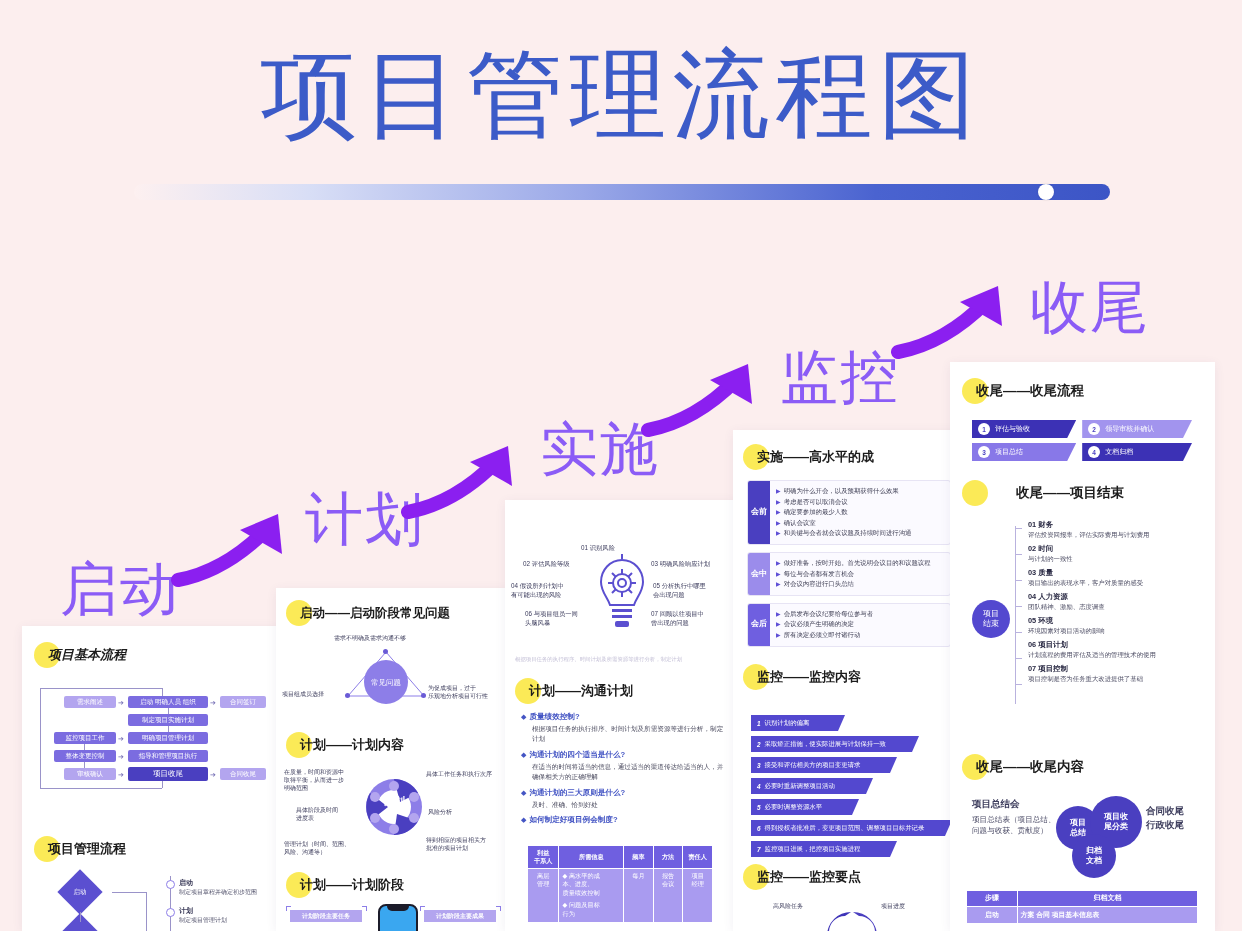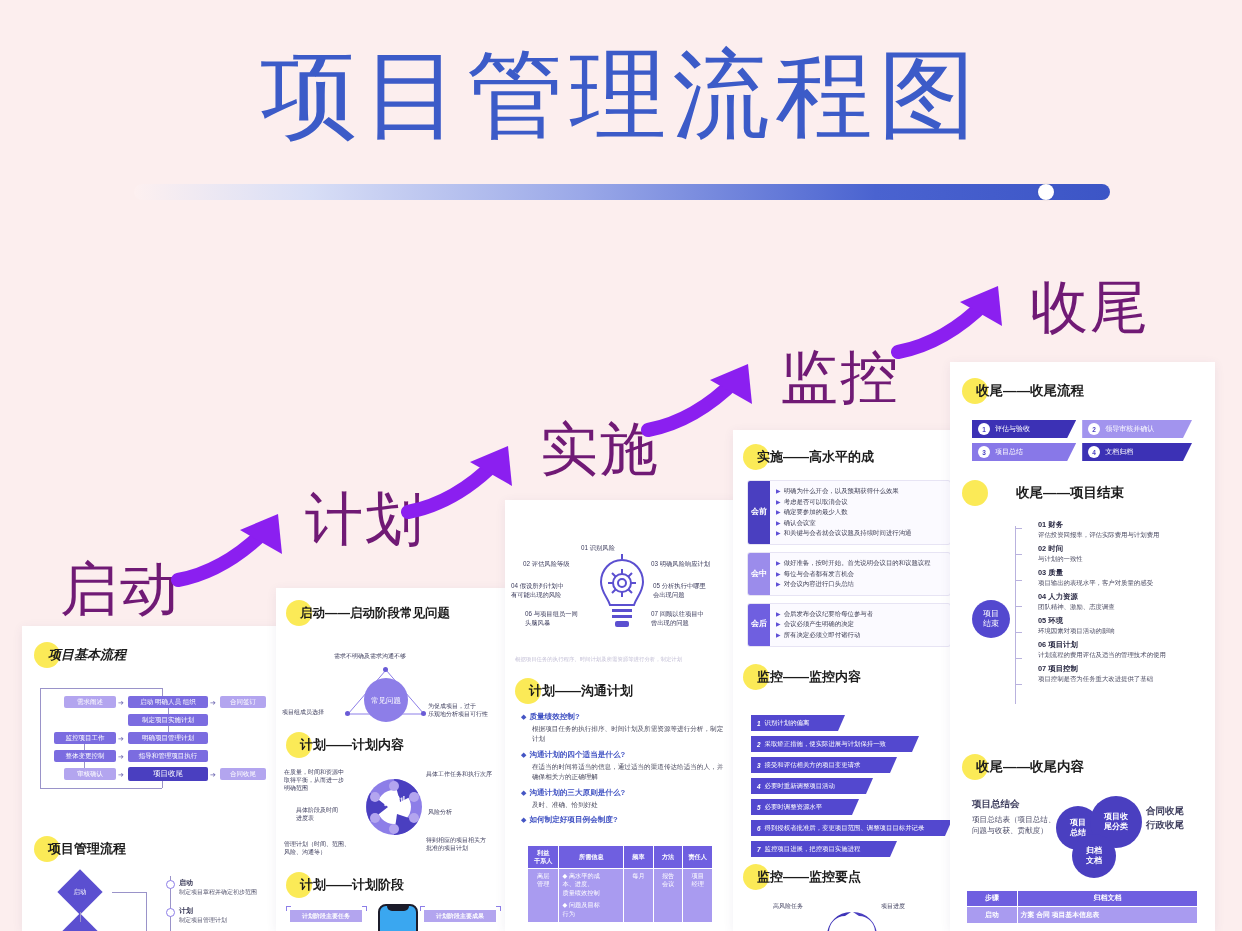--- a/index.html
+++ b/index.html
@@ -20,21 +20,21 @@
     position:absolute;left:134px;top:184px;width:976px;height:16px;border-radius:8px;
     background:linear-gradient(90deg,#fdf0f0 0%,#d8def6 18%,#9aa8e8 46%,#4a63d0 76%,#3c55c6 100%);
   }
   #title-slider-handle{
     position:absolute;left:1038px;top:184px;width:16px;height:16px;border-radius:50%;
     background:#ffffff;box-shadow:0 0 2px rgba(0,0,0,.15);
   }
 
   
   .stage-label{
-    position:absolute;color:#701a75;font-size:58px;line-height:1;
+    position:absolute;color:#8b5cf6;font-size:58px;line-height:1;
     white-space:nowrap;letter-spacing:2px;
   }
   .stage-arrow{position:absolute;}
 
   
   .card{
     position:absolute;background:#ffffff;overflow:hidden;
     box-shadow:0 2px 10px rgba(80,60,120,.08);
   }
   .card-inner{position:relative;width:100%;height:100%;}
@@ -281,21 +281,21 @@
 
 <div class="card" style="left:276px;top:588px;width:232px;height:343px;">
  <div class="card-inner">
   <div class="sec" style="padding:10px 0 0 10px;">
     <div class="sec-head">
       <div class="sec-blob"></div>
       <div class="sec-title" style="font-size:12.5px;">启动——启动阶段常见问题</div>
     </div>
   </div>
 
-  <div style="position:absolute;left:0;top:60px;width:232px;height:100px;">
+  <div style="position:absolute;left:0;top:42px;width:232px;height:100px;">
     <div class="tiny" style="position:absolute;left:58px;top:4px;color:#3d3d5c;white-space:nowrap;">需求不明确及需求沟通不够</div>
     <svg style="position:absolute;left:0;top:0;" width="232" height="100">
       <path d="M110 22 L72 66 L148 66 Z" fill="none" stroke="#8d7ee8" stroke-width="1"></path>
     </svg>
     <div class="circ-node" style="left:88px;top:30px;width:44px;height:44px;">常见问题</div>
     <div class="dot" style="left:107px;top:19px;"></div>
     <div class="dot" style="left:69px;top:63px;"></div>
     <div class="dot" style="left:145px;top:63px;"></div>
     <div class="tiny" style="position:absolute;left:6px;top:60px;color:#3d3d5c;white-space:nowrap;">项目组成员选择</div>
     <div class="tiny" style="position:absolute;left:152px;top:54px;width:78px;color:#3d3d5c;white-space:pre-line;">为促成项目，过于
@@ -590,21 +590,21 @@
           <span style="white-space:pre-line;">项目
 结束</span>
         </div>
     <div class="pe-tick" style="top:12px;"></div>
     <div class="pe-tick" style="top:38px;"></div>
     <div class="pe-tick" style="top:64px;"></div>
     <div class="pe-tick" style="top:90px;"></div>
     <div class="pe-tick" style="top:116px;"></div>
     <div class="pe-tick" style="top:142px;"></div>
     <div class="pe-tick" style="top:168px;"></div>
-    <div style="position:absolute;left:70px;top:4px;width:182px;margin-left:10px;">
+    <div style="position:absolute;left:70px;top:4px;width:182px;">
       <div class="pe-item">
             <div class="pe-t">01 财务</div>
             <div class="pe-d">评估投资回报率，评估实际费用与计划费用</div>
           </div>
       <div class="pe-item">
             <div class="pe-t">02 时间</div>
             <div class="pe-d">与计划的一致性</div>
           </div>
       <div class="pe-item">
             <div class="pe-t">03 质量</div>

